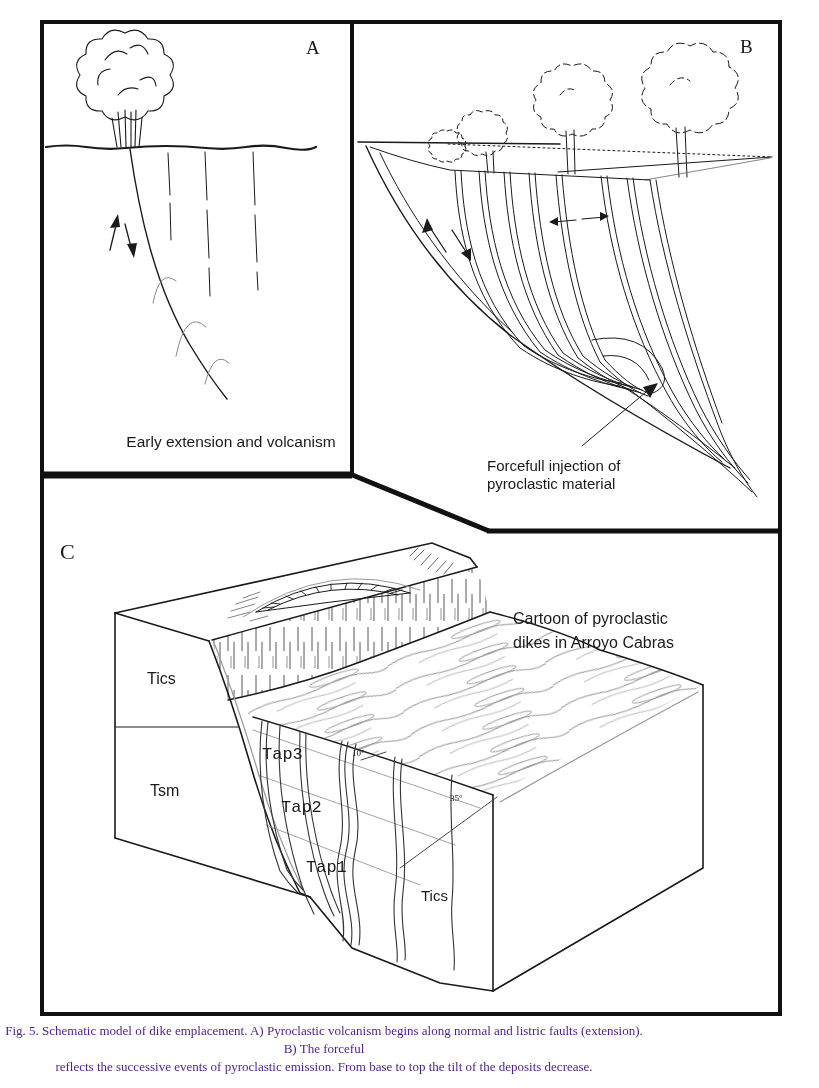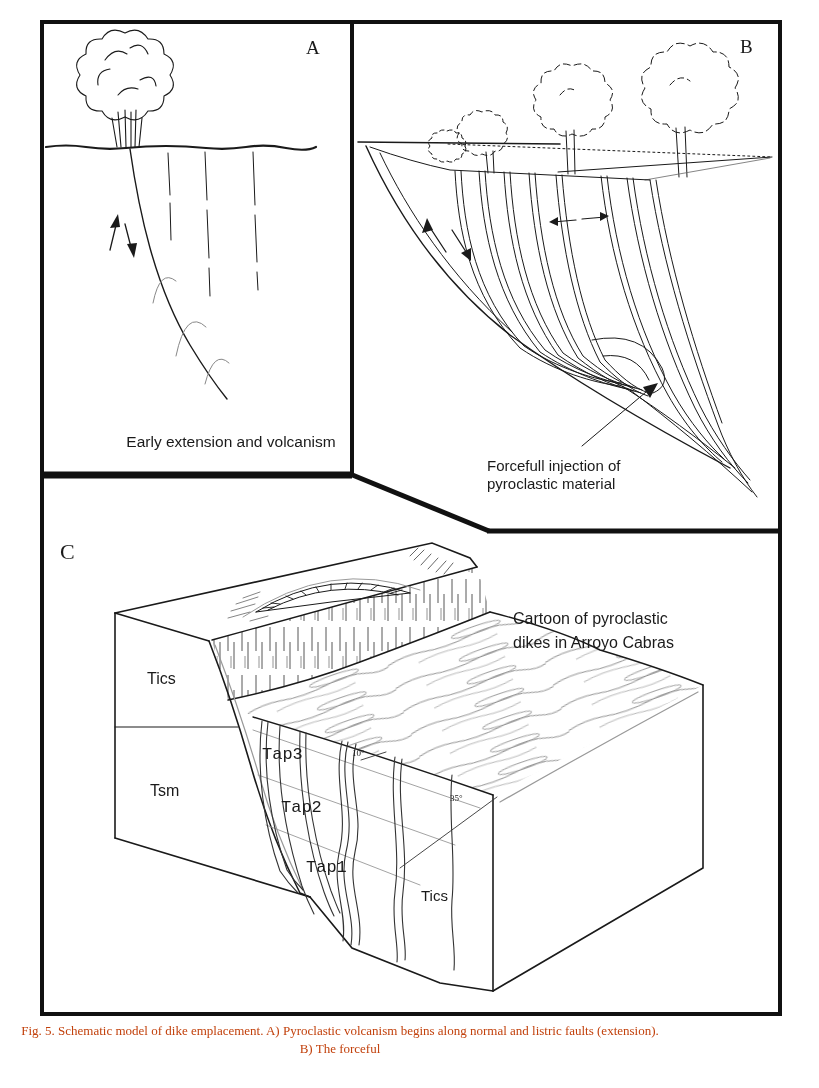--- a/index.html
+++ b/index.html
@@ -3,22 +3,22 @@
 <meta charset="utf-8">
 <style>
   html,body{margin:0;padding:0;background:#ffffff;}
   body{width:819px;height:1088px;position:relative;font-family:"Liberation Serif",serif;}
   #figure-wrap{position:absolute;left:0;top:0;width:819px;height:1020px;}
   svg{display:block;}
   text{stroke:none;fill:#1a1a1a;}
   .sans{font-family:"Liberation Sans",sans-serif;}
   .serif{font-family:"Liberation Serif",serif;}
   .mono{font-family:"Liberation Mono",monospace;}
-  #caption{position:absolute;left:16px;top:1022px;width:648px;text-align:center;
-           font-family:"Liberation Serif",serif;font-size:13px;line-height:18px;color:#c2410c;}
+  #caption{position:absolute;left:0;top:1022px;width:648px;text-align:center;
+           font-family:"Liberation Serif",serif;font-size:13px;line-height:18px;color:#4c1d95;}
 </style>
 </head>
 <body>
 
 <div id="figure-wrap">
 <svg width="819" height="1020" viewBox="0 0 819 1020" xmlns="http://www.w3.org/2000/svg">
   <defs>
     <pattern id="hatchV" width="14" height="48" patternUnits="userSpaceOnUse">
       <line x1="4" y1="3" x2="4" y2="27" stroke="#555" stroke-width="1"></line>
       <line x1="10" y1="18" x2="10" y2="45" stroke="#555" stroke-width="1"></line>
@@ -270,13 +270,14 @@
     <line x1="352" y1="22" x2="352" y2="474" stroke-width="4"></line>
     <line x1="42" y1="475" x2="352" y2="475" stroke-width="7"></line>
     <line x1="350" y1="474" x2="489" y2="531" stroke-width="5"></line>
     <line x1="487" y1="531" x2="780" y2="531" stroke-width="5"></line>
   </g>
 </svg>
 </div>
 
 <div id="caption">
   <div>Fig. 5. Schematic model of dike emplacement. A) Pyroclastic volcanism begins along normal and listric faults (extension). B) The forceful</div>
+  <div>reflects the successive events of pyroclastic emission. From base to top the tilt of the deposits decrease.</div>
 </div>
 
 </body></html>

